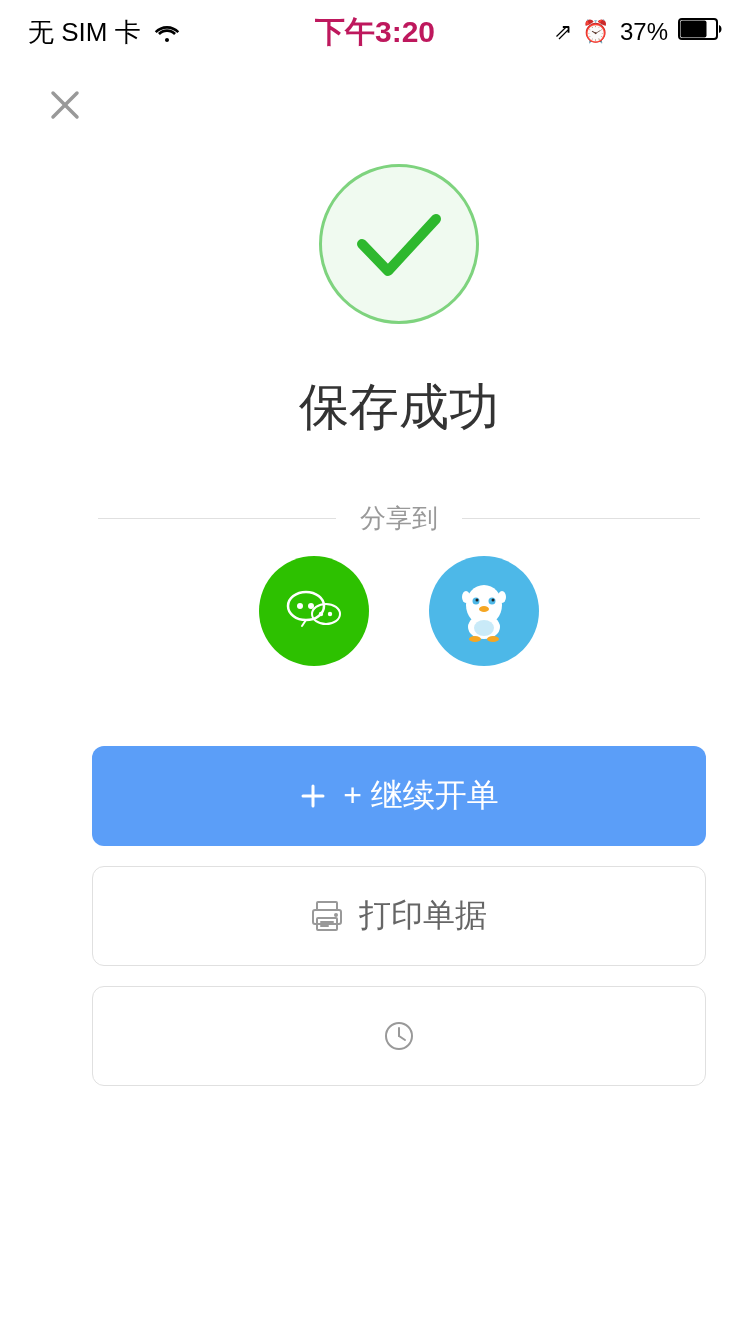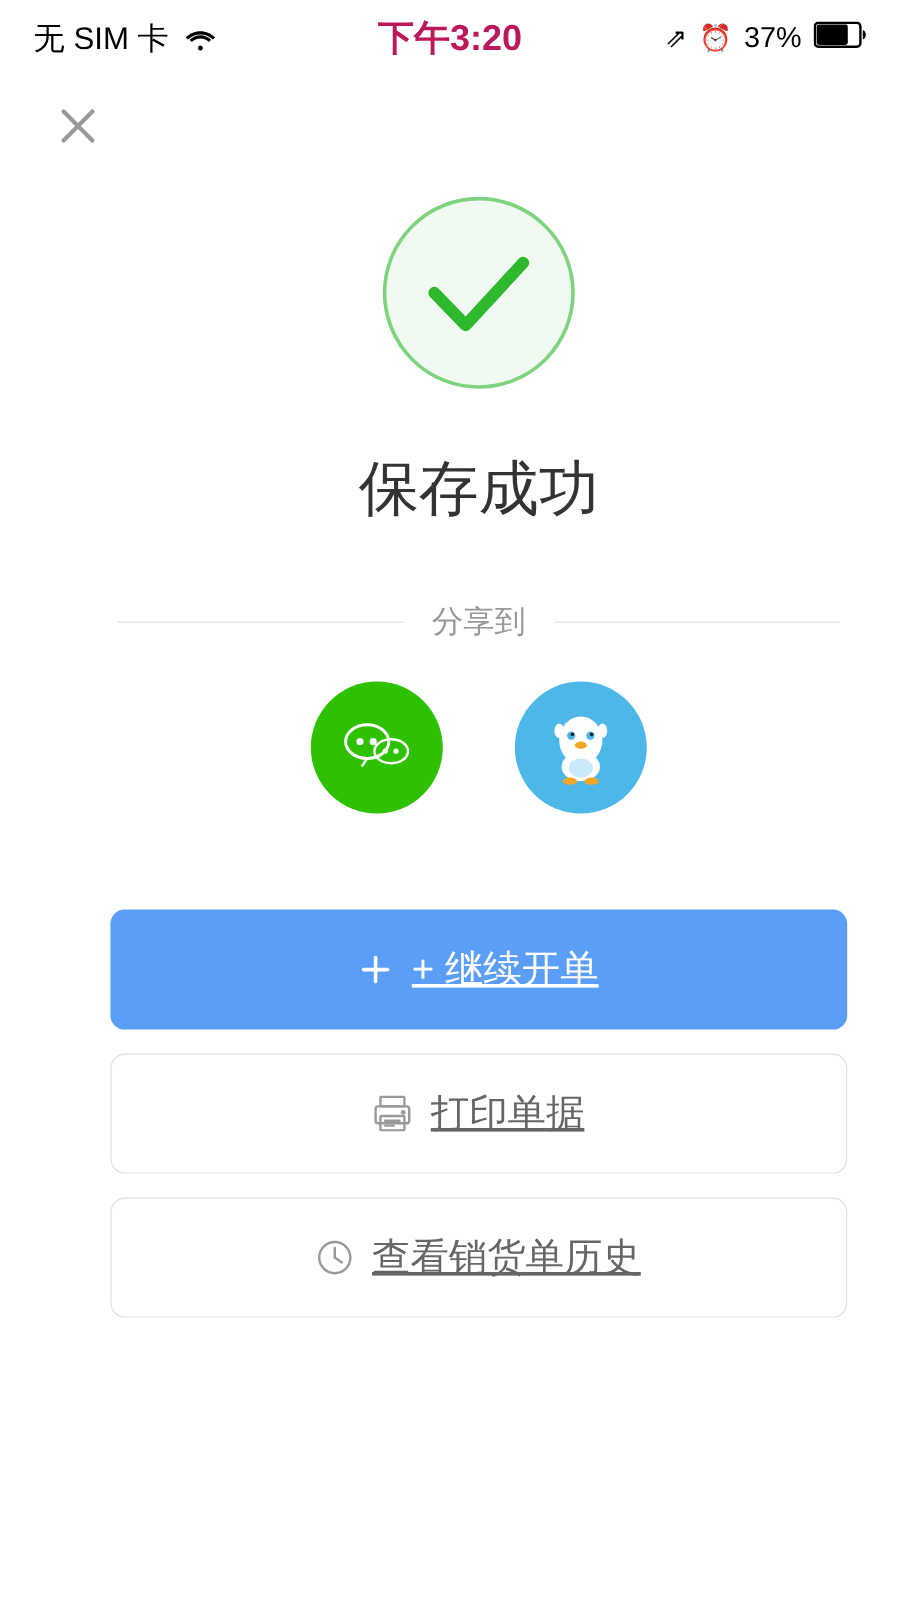--- a/index.html
+++ b/index.html
@@ -125,21 +125,21 @@
       flex-direction: column;
       align-items: center;
       margin-bottom: 50px;
     }
 
     .divider-row {
       width: 100%;
       display: flex;
       align-items: center;
       padding: 0 50px;
-      margin-bottom: 32px;
+      margin-bottom: 20px;
     }
 
     .divider-line {
       flex: 1;
       height: 1px;
       background: #e0e0e0;
     }
 
     .divider-text {
       font-size: 26px;
@@ -186,21 +186,20 @@
       width: 100%;
       height: 100px;
       border-radius: 12px;
       display: flex;
       align-items: center;
       justify-content: center;
       gap: 16px;
       font-size: 32px;
       cursor: pointer;
       border: none;
-      text-decoration: underline;
     }
 
     .btn-primary {
       background: #5b9ef8;
       color: #ffffff;
     }
 
     .btn-secondary {
       background: #ffffff;
       color: #666666;
@@ -334,18 +333,17 @@
     </button>
 
     <button class="action-btn btn-secondary">
       <span class="btn-icon">
         <svg width="30" height="30" viewBox="0 0 30 30" fill="none">
           <circle cx="15" cy="15" r="13" stroke="#999" stroke-width="2"></circle>
           <line x1="15" y1="7" x2="15" y2="15" stroke="#999" stroke-width="2" stroke-linecap="round"></line>
           <line x1="15" y1="15" x2="21" y2="19" stroke="#999" stroke-width="2" stroke-linecap="round"></line>
         </svg>
       </span>
-      <span>查看销货单历史</span>
     </button>
 
   </div>
 
 </div>
 
 </body></html>

